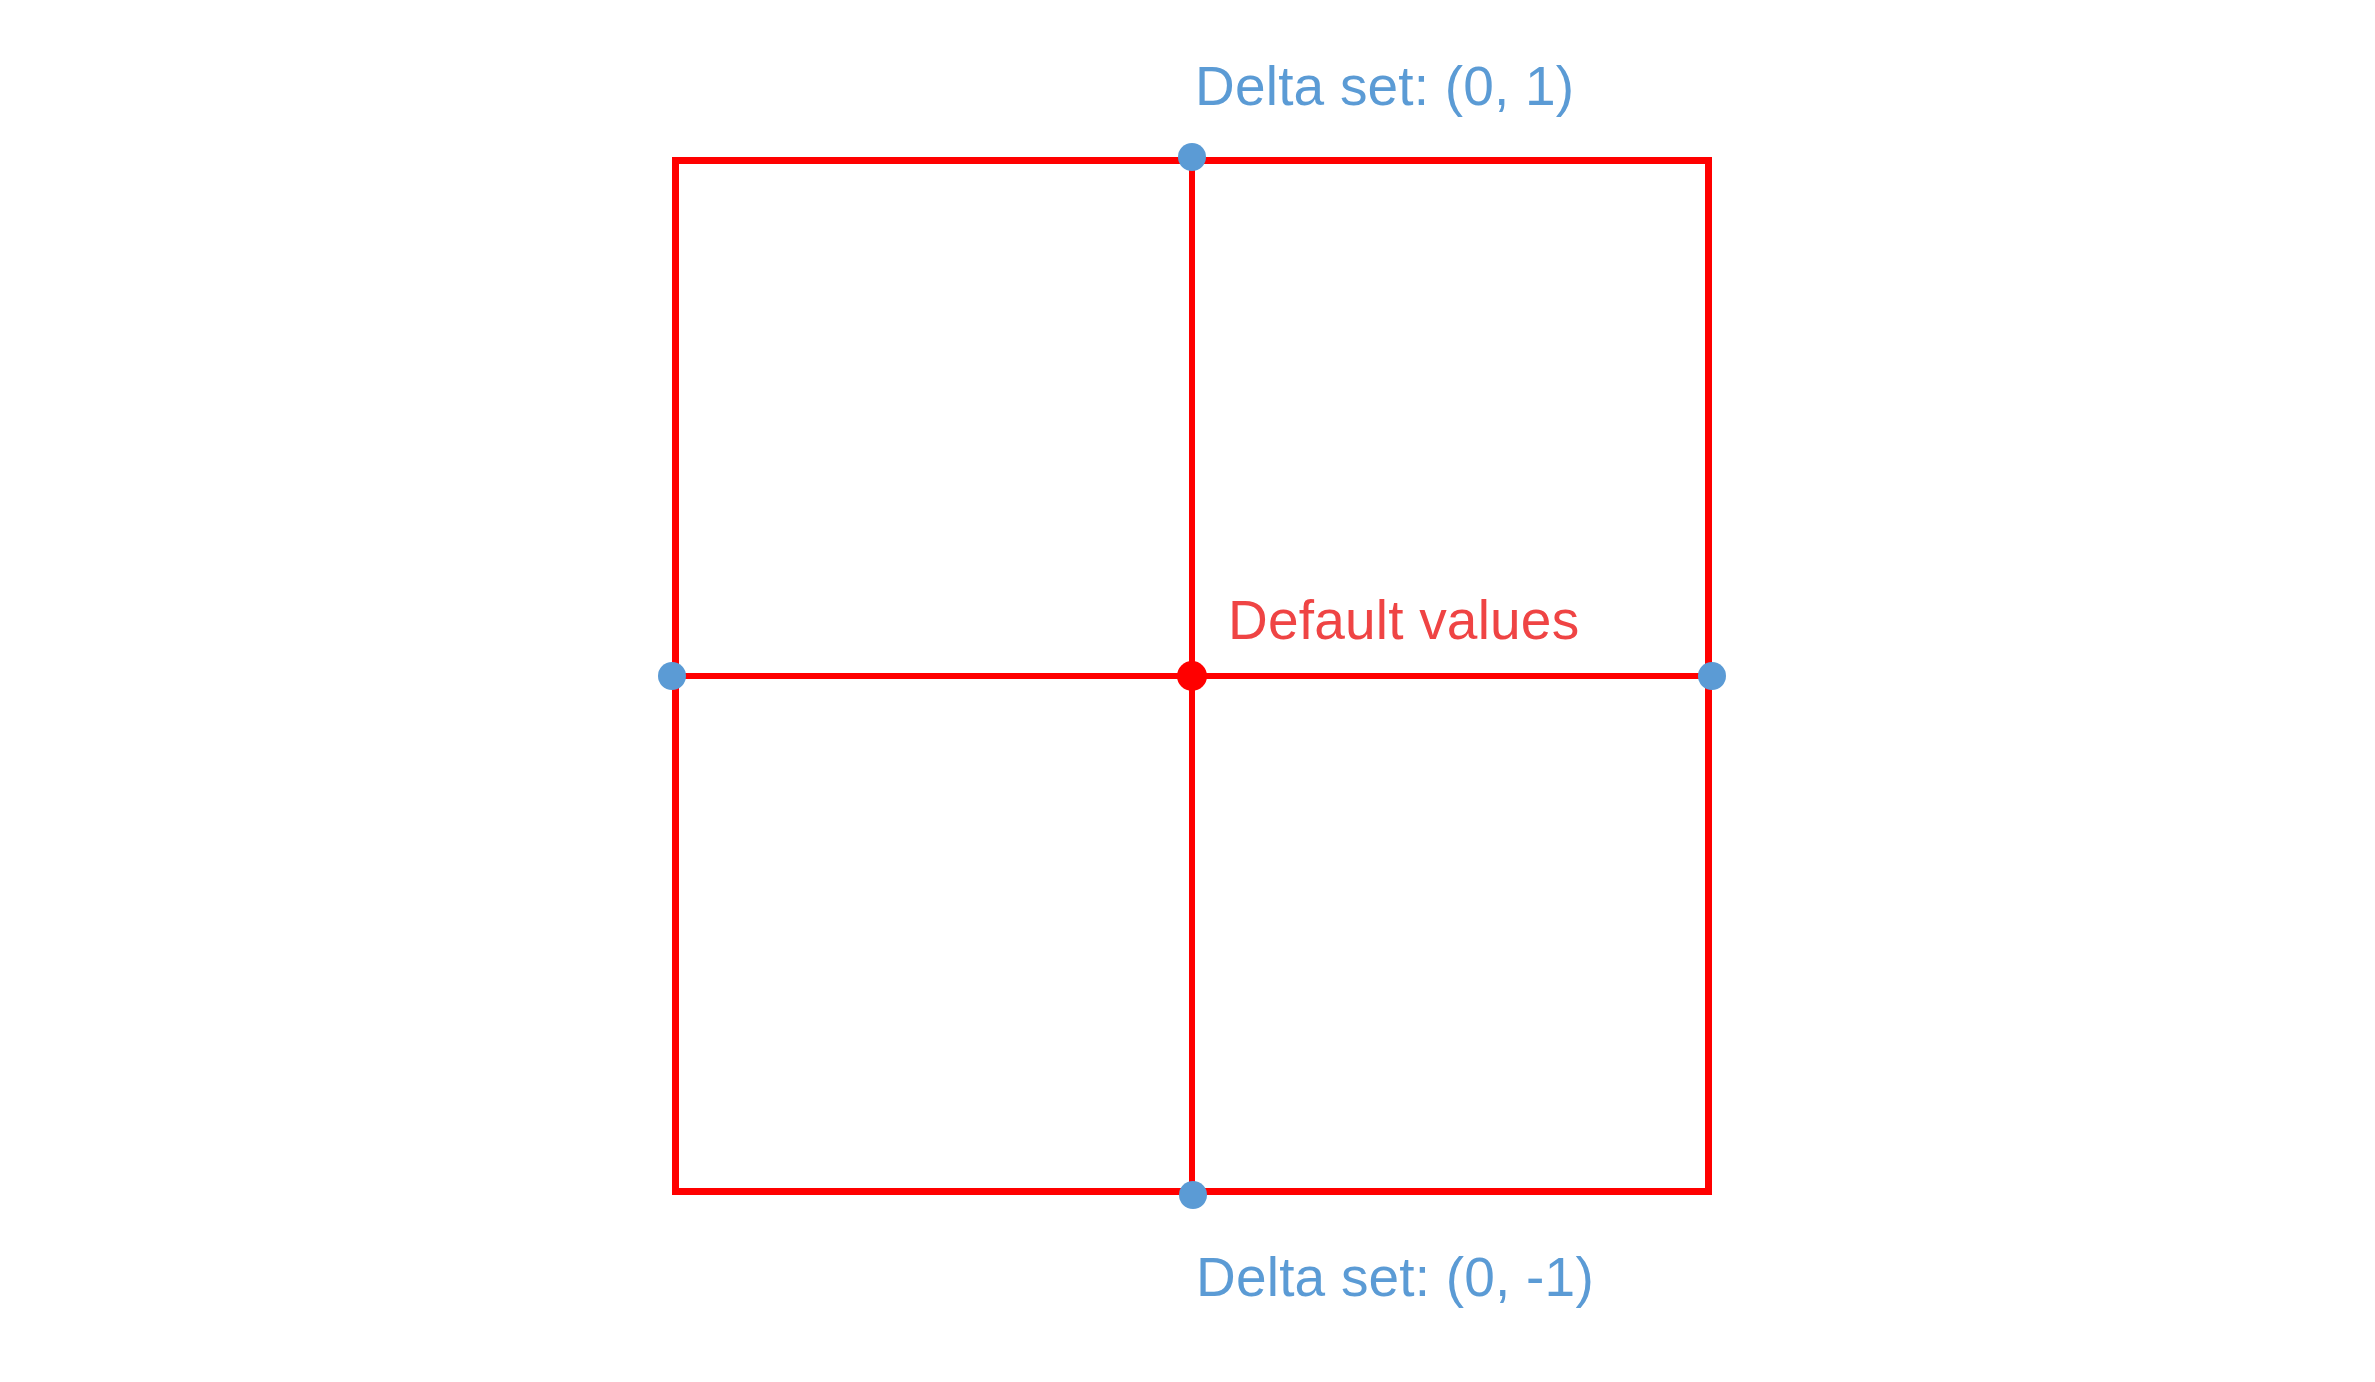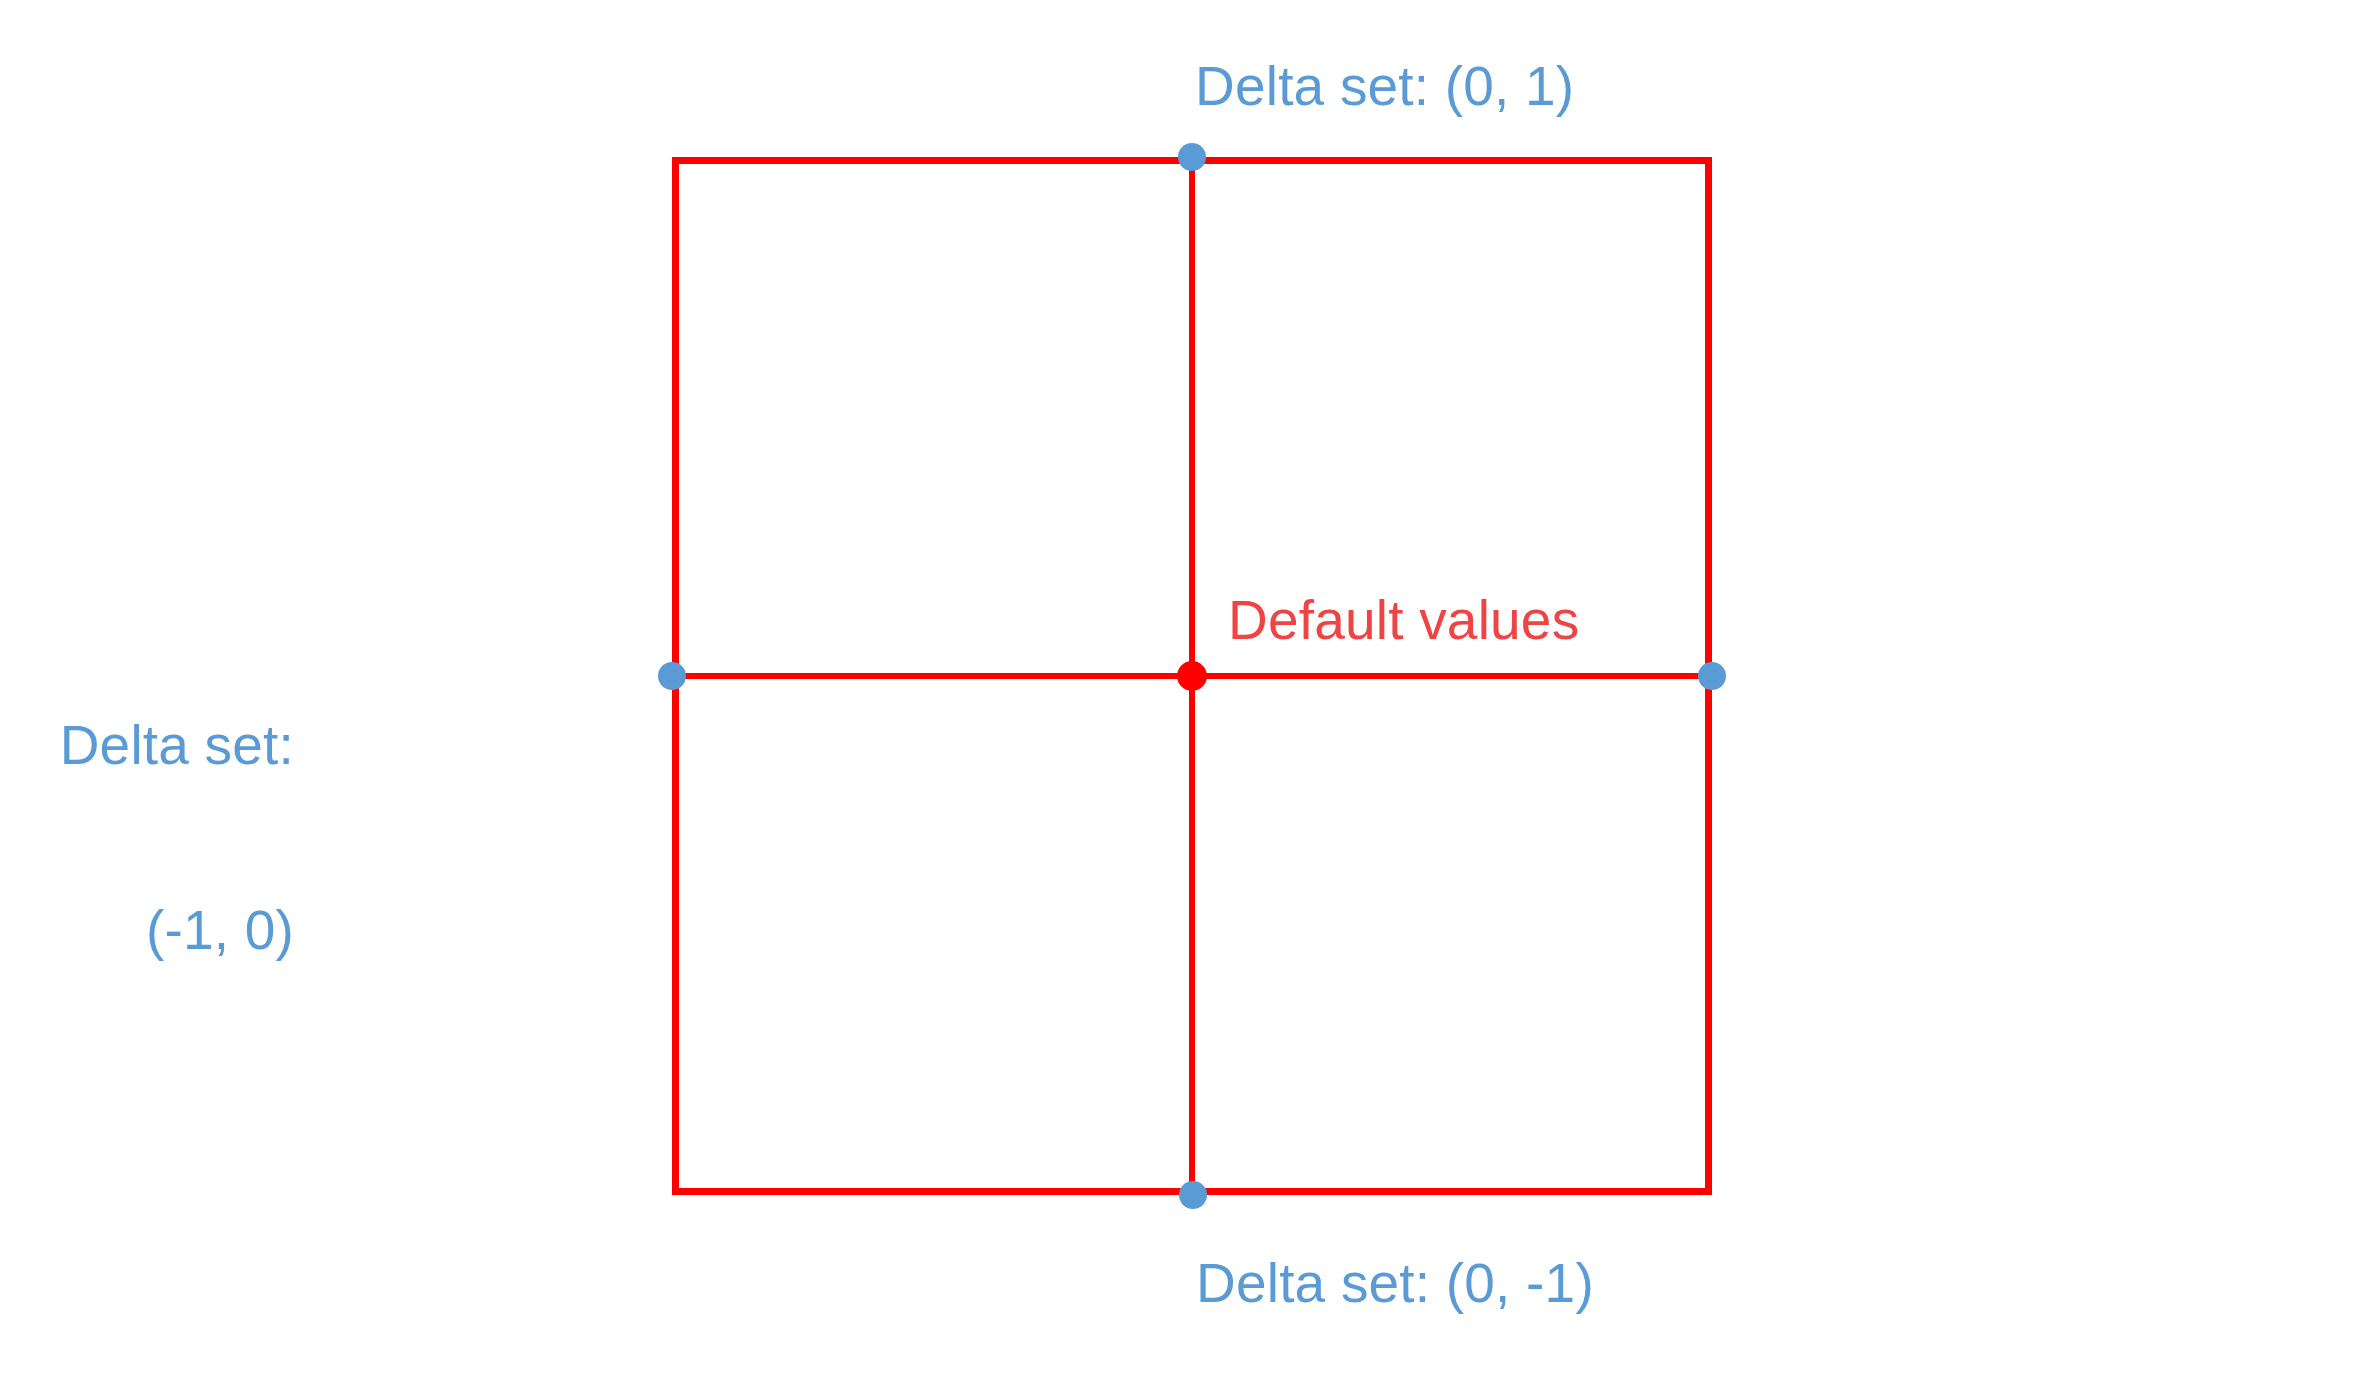--- a/index.html
+++ b/index.html
@@ -85,21 +85,20 @@
     left: 1195px;
     top: 56px;
   }
   #label-right {
     left: 1778px;
     top: 641px;
   }
   #label-bottom {
     left: 1196px;
     top: 1247px;
-    margin-top: 6px;
   }
   #label-left {
     right: 1723px;
     top: 592px;
     text-align: right;
   }
   #label-left .line {
     display: block;
   }
   #label-center {
@@ -121,20 +120,16 @@
   <div class="dot dot-blue" id="dot-right"></div>
   <div class="dot dot-blue" id="dot-bottom"></div>
   <div class="dot dot-blue" id="dot-left"></div>
   <div class="dot dot-red" id="dot-center"></div>
 
   <div class="label label-blue" id="label-top">Delta set: (0, 1)</div>
 
 
   <div class="label label-blue" id="label-bottom">Delta set: (0, -1)</div>
 
-  <div class="label label-blue" id="label-left">
-    <span class="line">Delta set:</span>
-    <span class="line">(-1, 0)</span>
-  </div>
 
   <div class="label label-red" id="label-center">Default values</div>
 
 </div>
 
 </body></html>

